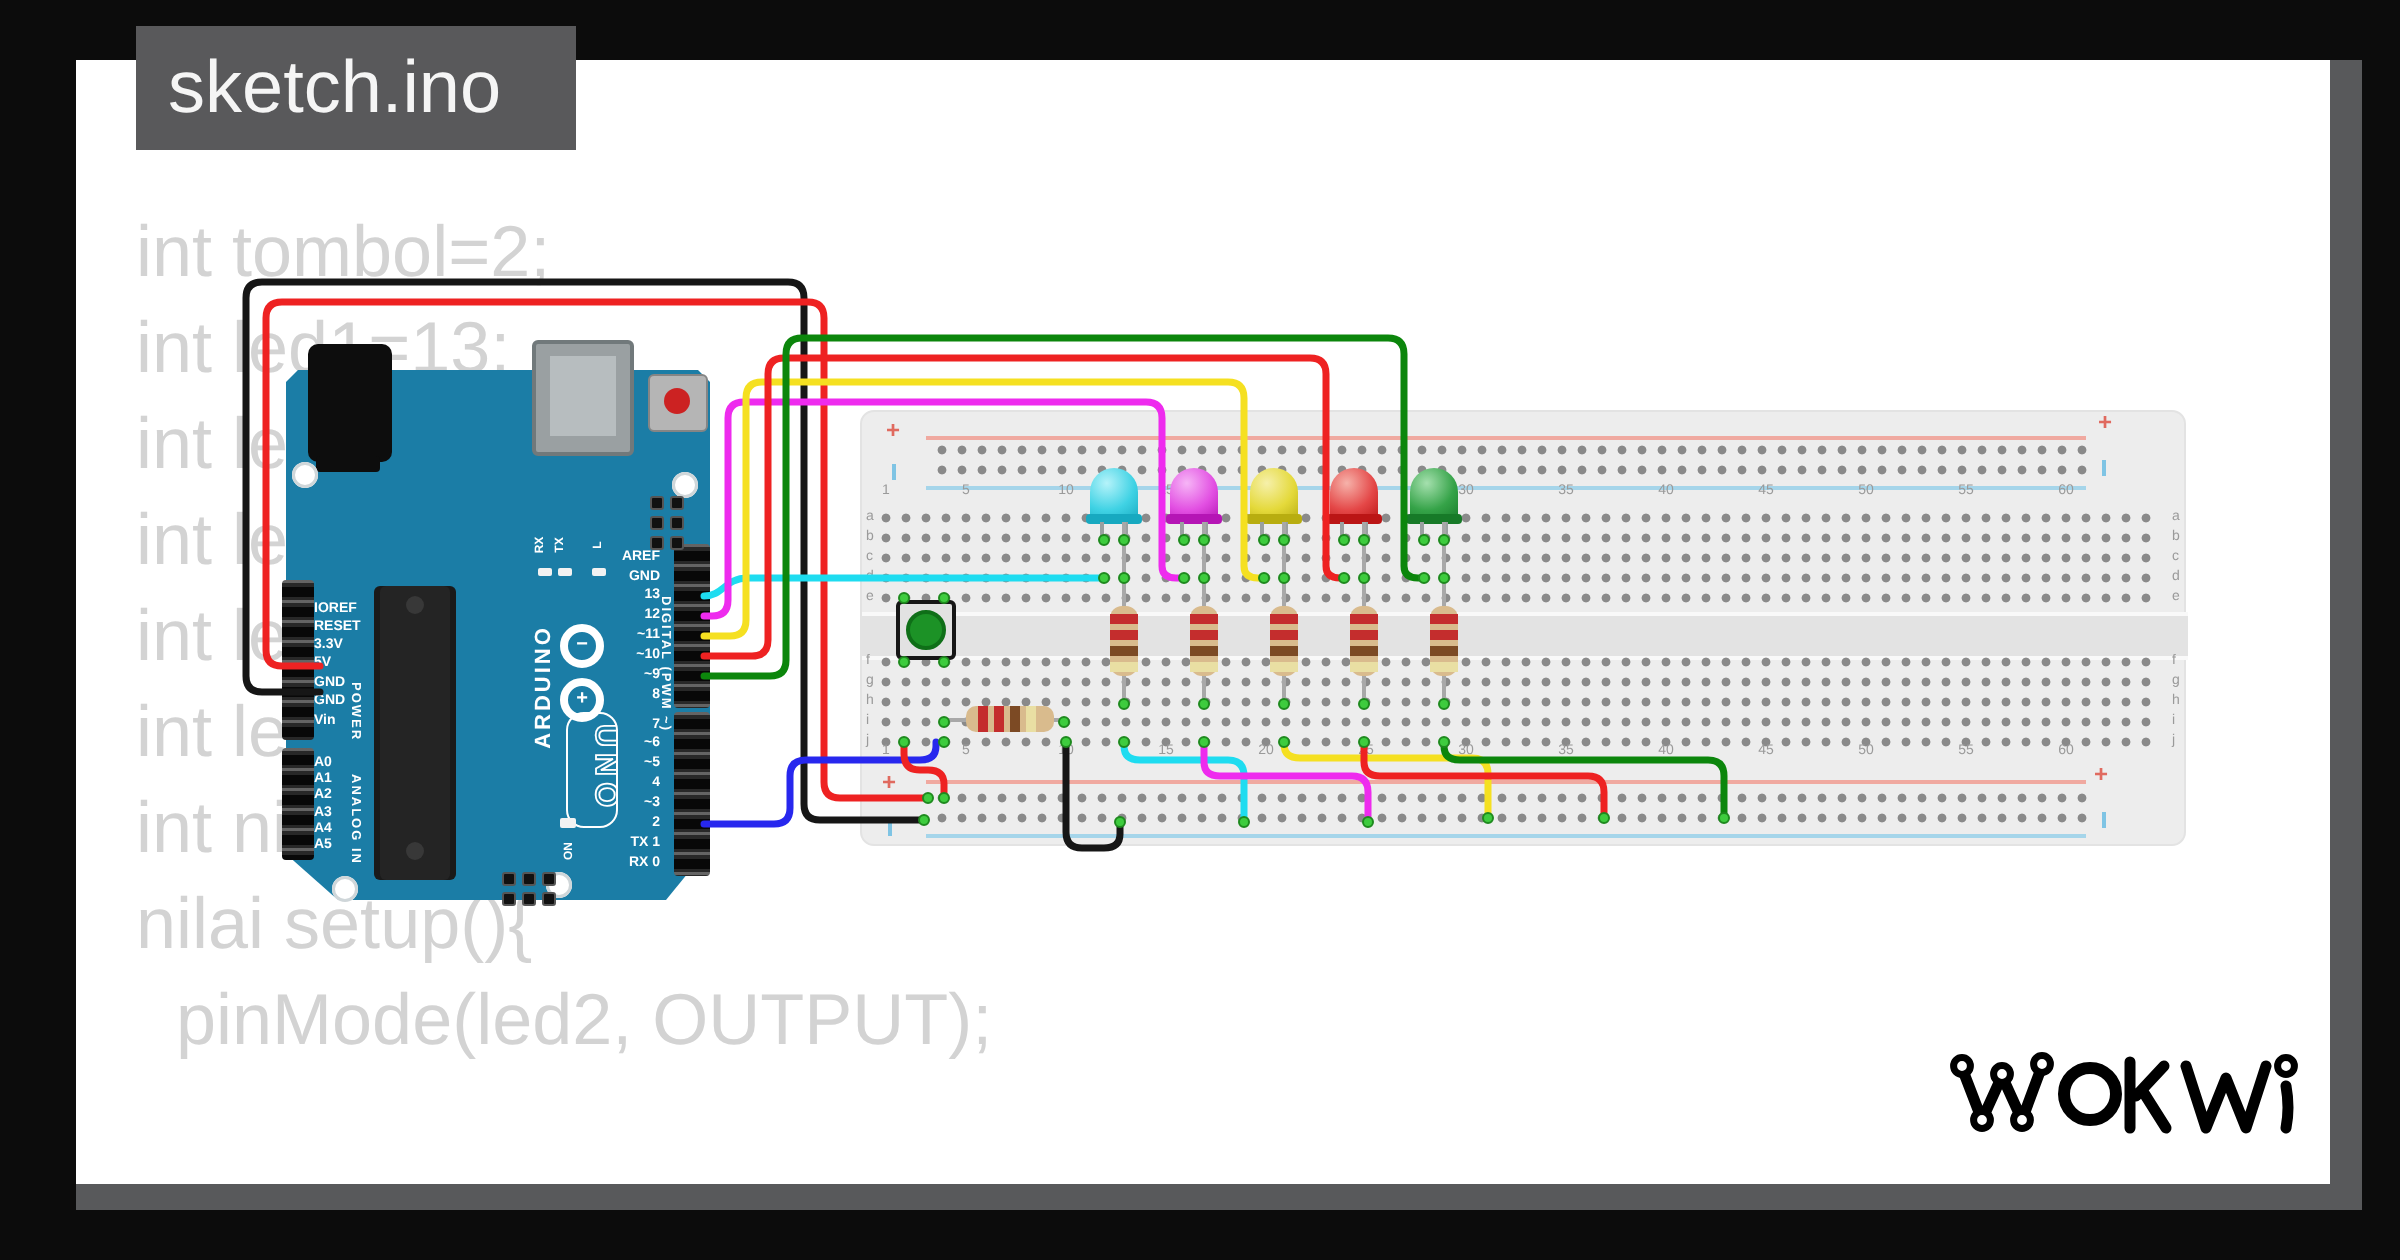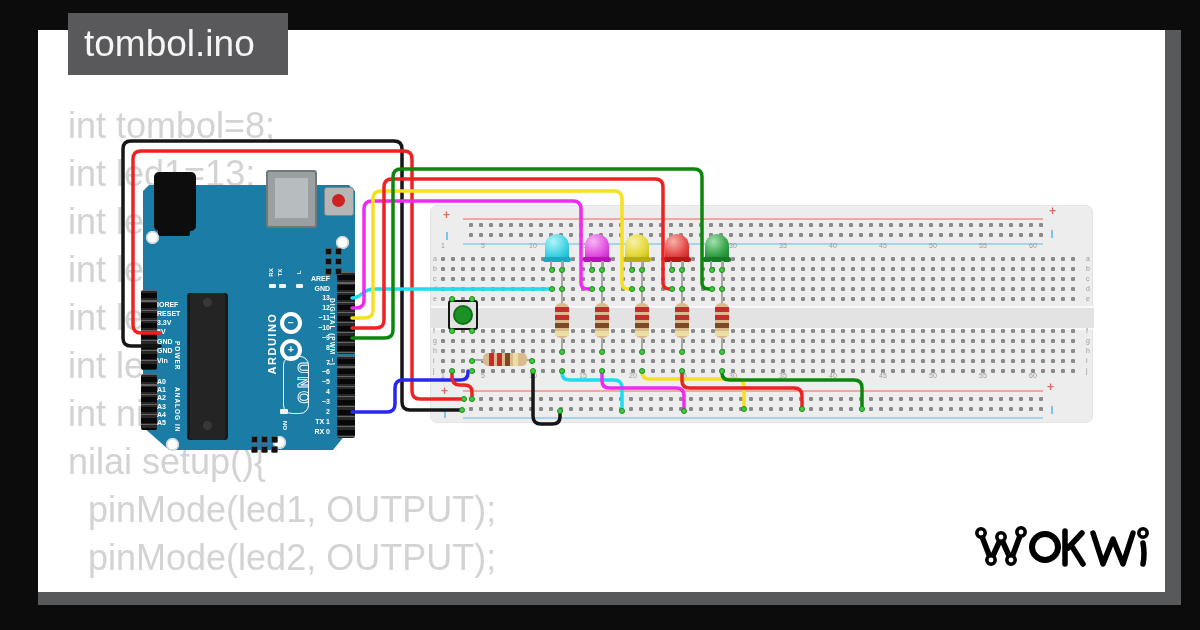--- a/index.html
+++ b/index.html
@@ -83,29 +83,28 @@
   .cdot{position:absolute;width:6px;height:6px;border-radius:50%;background:#3ecc3e;border:1px solid #1e8a1e;box-sizing:border-box;}
 
   .wokwi{position:absolute;left:973px;top:520px;z-index:8;}
 </style>
 </head>
 <body>
 
 <div class="page"></div>
 
 <div id="code">
-    <div class="codeline">int tombol=8;</div>
+    <div class="codeline">int tombol=2;</div>
     <div class="codeline">int led1=13;</div>
     <div class="codeline">int led2=12;</div>
     <div class="codeline">int led3=11;</div>
     <div class="codeline">int led4=10;</div>
     <div class="codeline">int led5=9;</div>
     <div class="codeline">int nilai;</div>
     <div class="codeline">nilai setup(){</div>
-    <div class="codeline">  pinMode(led1, OUTPUT);</div>
     <div class="codeline">  pinMode(led2, OUTPUT);</div>
   </div>
 
 <div id="breadboard">
   <div class="railline rail-red" style="top:12px"></div>
   <div class="holestrip" style="left:35px;top:14px;width:580px;height:20px"></div>
   <div class="railline rail-blue" style="top:37px"></div>
   <div class="holestrip" style="left:7px;top:48px;width:640px;height:50px"></div>
   <div class="midband"></div>
   <div class="holestrip" style="left:7px;top:120px;width:640px;height:50px"></div>
@@ -412,21 +411,21 @@
     <div class="cdot" style="left: 557px; top: 408px;"></div>
     <div class="cdot" style="left: 530px; top: 368px;"></div>
     <div class="cdot" style="left: 469px; top: 358px;"></div>
     <div class="cdot" style="left: 529px; top: 358px;"></div>
   </div>
 
 <div class="shadow-right"></div>
 <div class="shadow-bottom"></div>
 
 <div class="titlebox">
-  <span>tombol.ino</span>
+  <span>sketch.ino</span>
 </div>
 
 <svg class="wokwi" width="180" height="52" viewBox="0 0 180 52" aria-label="WOKWI">
   <g stroke="#000" stroke-width="5.5" fill="none" stroke-linecap="round" stroke-linejoin="round">
     <path d="M8,14 L18,40 L28,18 L38,40 L48,13"></path>
     <circle cx="72" cy="27" r="13" stroke-width="6"></circle>
     <path d="M92,11 L92,44 M109,13 L95,28 M98,25 L110,44"></path>
     <path d="M120,13 L130,44 L140,19 L150,44 L160,13"></path>
     <path d="M170,23 Q172,34 170,44"></path>
   </g>

